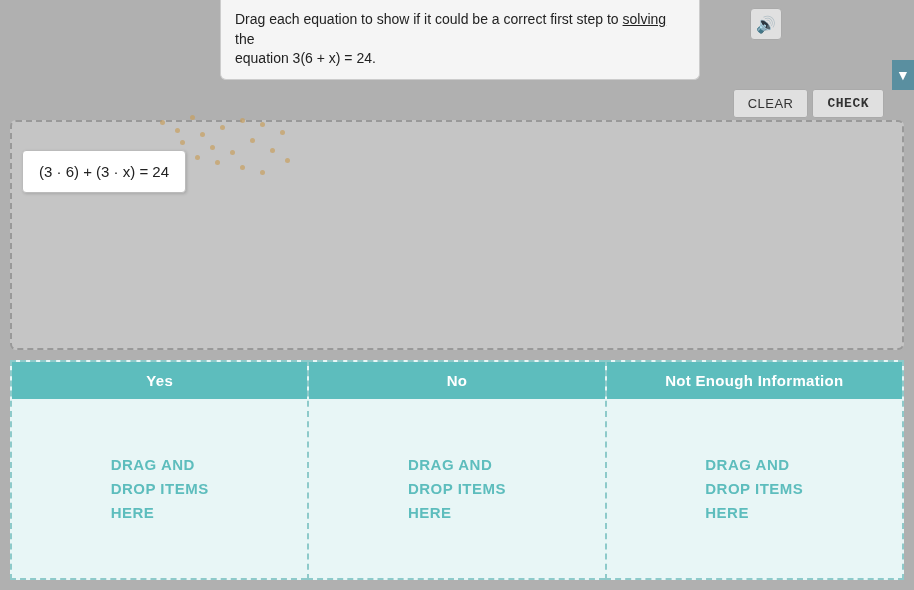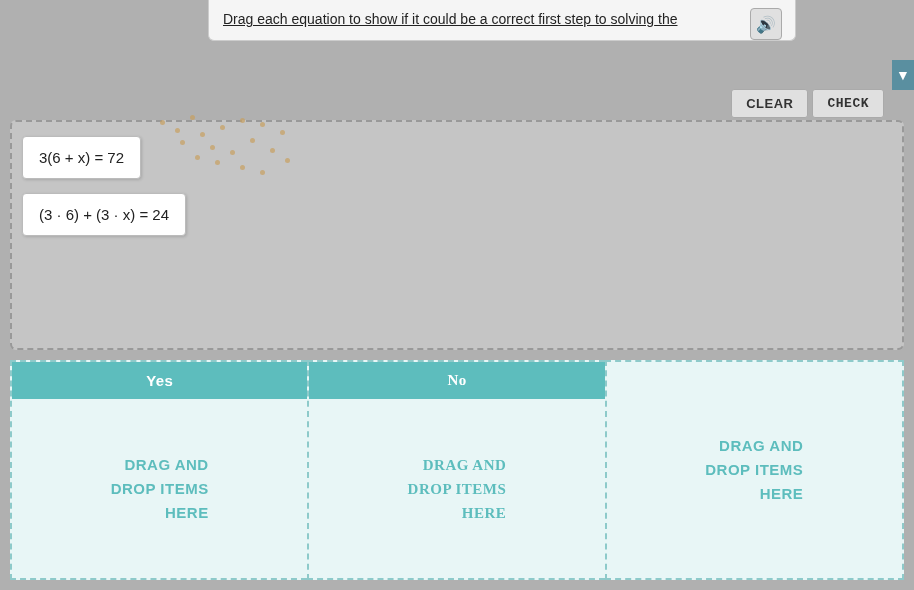--- a/index.html
+++ b/index.html
@@ -9,31 +9,30 @@
       background: #b0b0b0;
       font-family: Arial, sans-serif;
       overflow: hidden;
       position: relative;
     }
 
     
     .instruction-box {
       position: absolute;
       top: 0;
-      left: 208px;
-      width: 588px;
+      left: 220px;
+      width: 480px;
       background: #f5f5f5;
       border: 1px solid #ccc;
       border-top: none;
       padding: 10px 14px 10px 14px;
       font-size: 14px;
       color: #222;
       line-height: 1.4;
       border-radius: 0 0 6px 6px;
-      text-decoration: underline;
     }
 
     .instruction-box .underline {
       text-decoration: underline;
     }
 
     
     .audio-btn {
       position: absolute;
       top: 8px;
@@ -73,21 +72,21 @@
       right: 30px;
       display: flex;
       gap: 4px;
     }
 
     .btn-clear {
       background: #e0e0e0;
       border: 1px solid #aaa;
       padding: 6px 14px;
       font-size: 13px;
-      font-weight: bold;
+      font-weight: normal;
       color: #333;
       cursor: pointer;
       border-radius: 3px;
       letter-spacing: 0.5px;
     }
 
     .btn-check {
       background: #e0e0e0;
       border: 1px solid #aaa;
       padding: 6px 14px;
@@ -175,21 +174,21 @@
 
     .drop-zone-body {
       flex: 1;
       display: flex;
       align-items: center;
       justify-content: center;
       flex-direction: column;
       color: #5dbdbd;
       font-size: 15px;
       font-weight: bold;
-      text-align: right;
+      text-align: left;
       line-height: 1.6;
       letter-spacing: 0.5px;
     }
 
     
     .dots-pattern {
       position: absolute;
       top: 110px;
       left: 100px;
       width: 260px;
@@ -205,63 +204,62 @@
       background: #c8a060;
       opacity: 0.7;
     }
   </style>
 </head>
 <body>
 
 <div class="instruction-box">
   <span>Drag each equation to show if it could be a correct first step to </span><span class="underline">solving</span><span> the</span>
   <br>
+  <span>equation  3(6 + x) = 24.</span>
 </div>
 
 <div class="audio-btn">
   <span>🔊</span>
 </div>
 
 <div class="arrow-btn-top">
   <span>▼</span>
 </div>
 
 <div class="top-buttons">
   <button class="btn-clear">CLEAR</button>
   <button class="btn-check">CHECK</button>
 </div>
 
 <div class="drag-source-area">
   <div class="cards-row">
-    <div class="eq-card">
-      <span>3(6 + x) = 72</span>
-    </div>
   </div>
 
   <div class="cards-row" style="margin-top: 14px;">
     <div class="eq-card">
       <span>(3 · 6) + (3 · x) = 24</span>
     </div>
   </div>
 </div>
 
 <div class="drop-zones">
   <div class="drop-zone">
     <div class="drop-zone-header">Yes</div>
     <div class="drop-zone-body">
       <span>DRAG AND<br>DROP ITEMS<br>HERE</span>
     </div>
   </div>
-  <div class="drop-zone" style="border-left: 2px dashed #8ecaca; font-family: Liberation Serif, serif;">
+  <div class="drop-zone" style="border-left: 2px dashed #8ecaca;">
     <div class="drop-zone-header">No</div>
     <div class="drop-zone-body">
       <span>DRAG AND<br>DROP ITEMS<br>HERE</span>
     </div>
   </div>
   <div class="drop-zone" style="border-left: 2px dashed #8ecaca;">
+    <div class="drop-zone-header">Not Enough Information</div>
     <div class="drop-zone-body">
       <span>DRAG AND<br>DROP ITEMS<br>HERE</span>
     </div>
   </div>
 </div>
 
 <div class="dots-pattern">
   <div class="dot" style="top:10px; left:60px;"></div>
   <div class="dot" style="top:18px; left:75px;"></div>
   <div class="dot" style="top:5px; left:90px;"></div>

